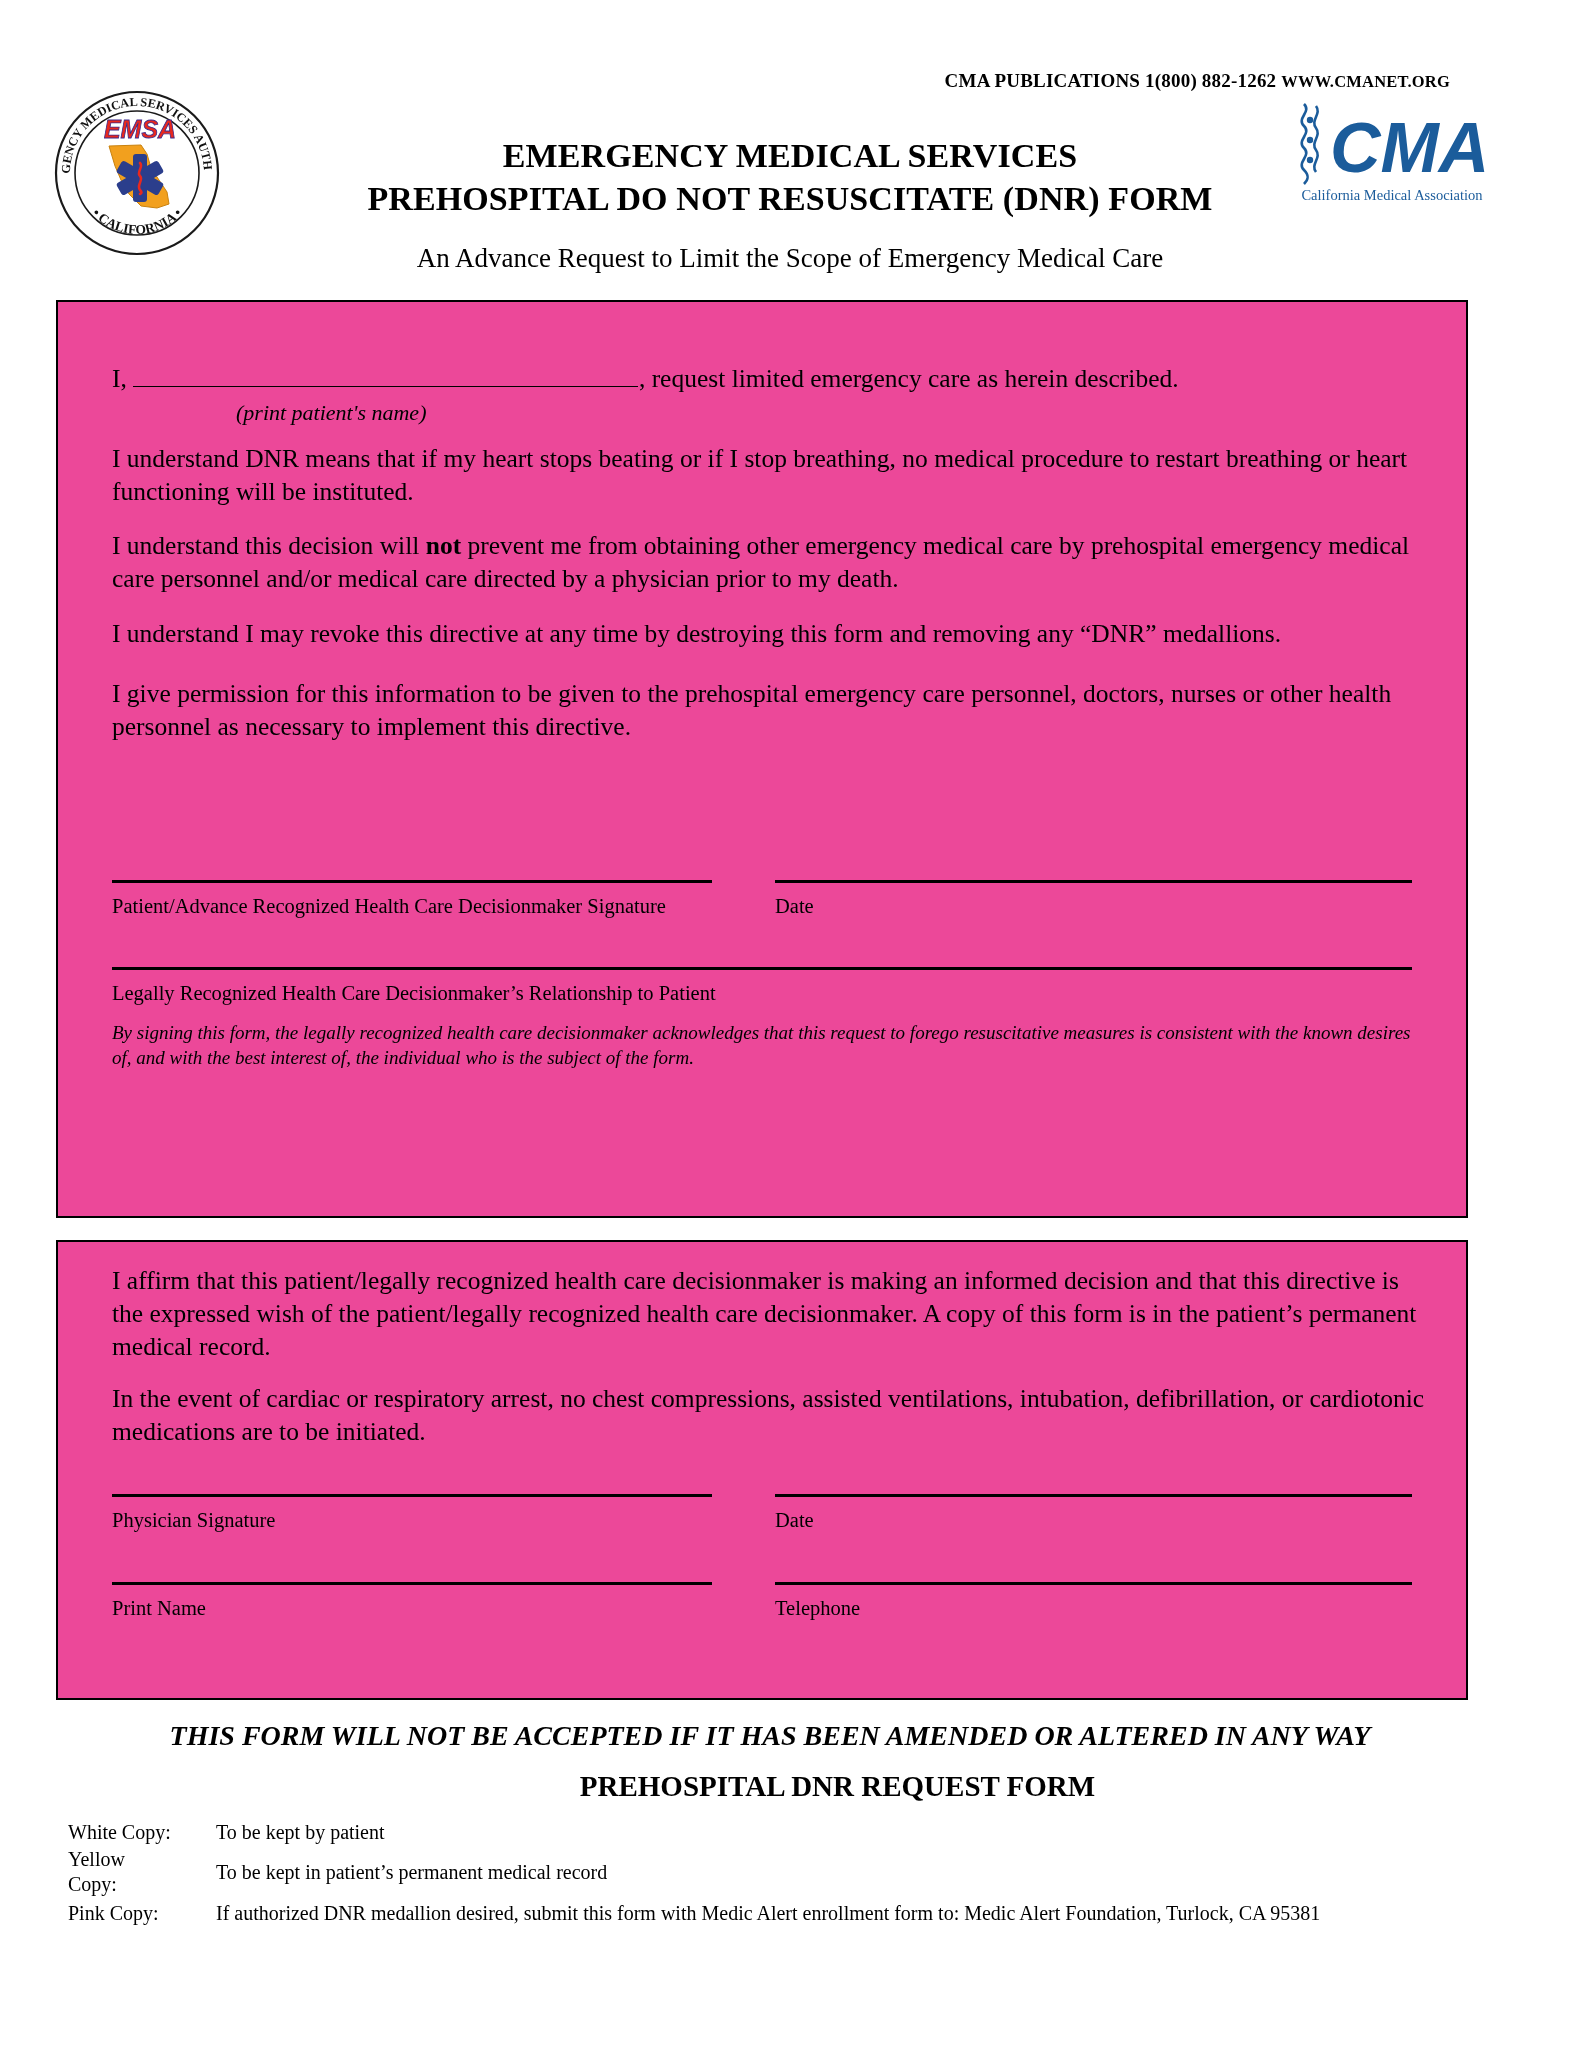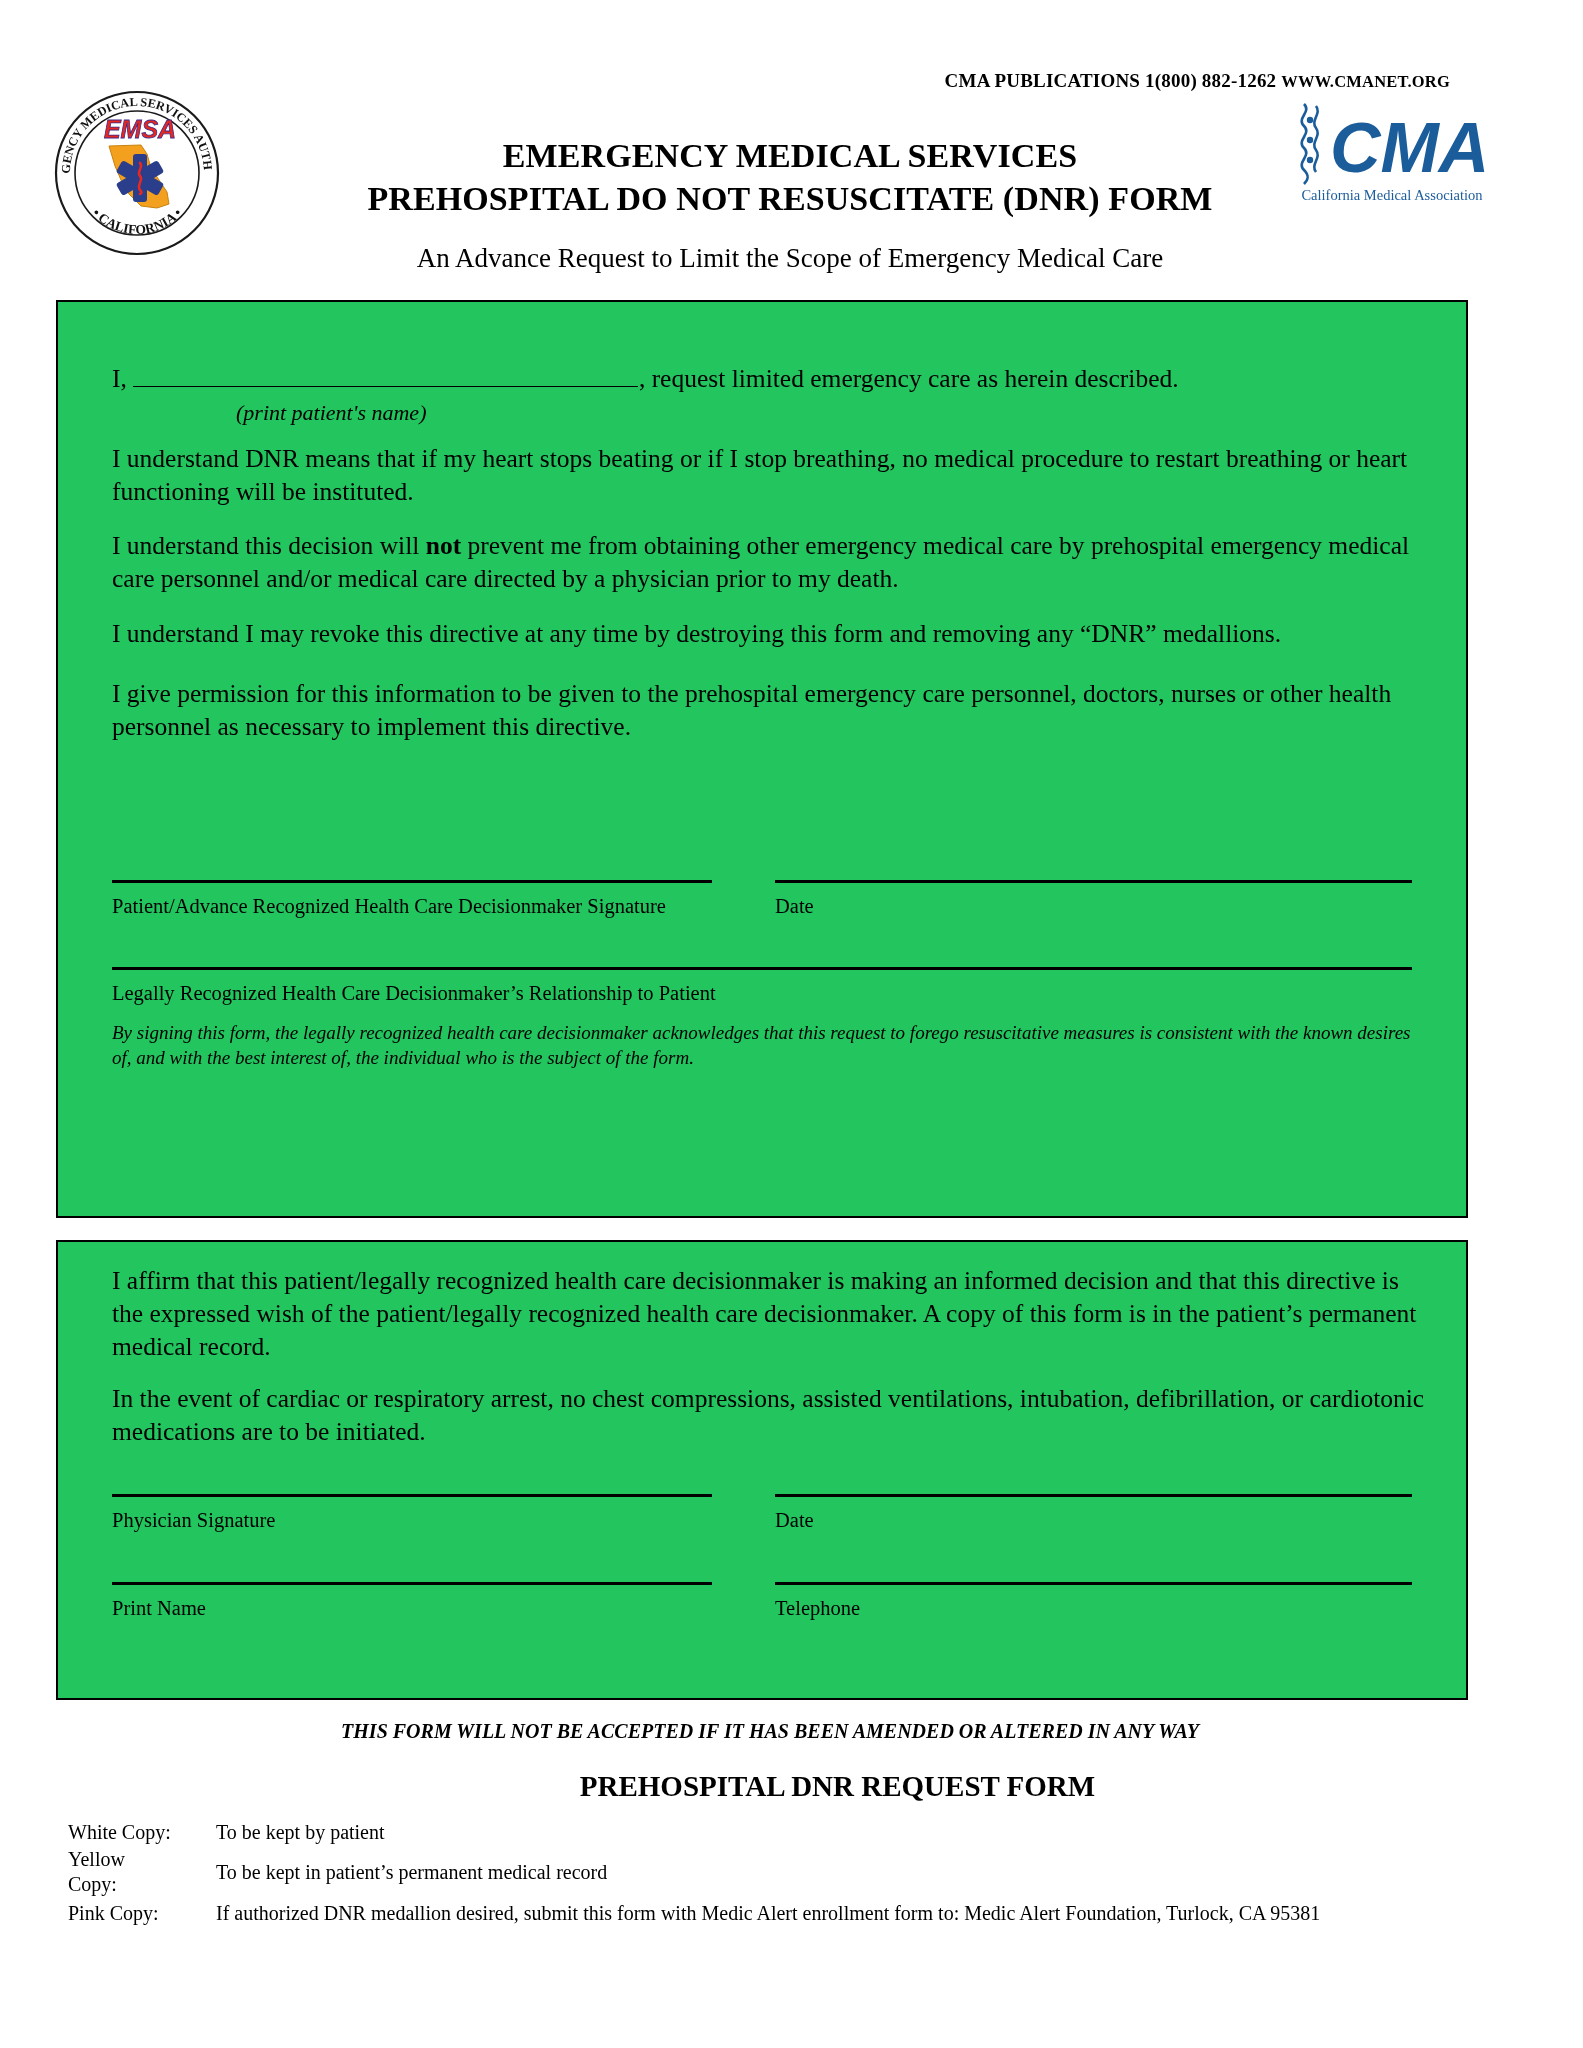--- a/index.html
+++ b/index.html
@@ -74,21 +74,21 @@
     left: 1290px;
     width: 205px;
     height: 120px;
   }
 
   
   .box {
     position: absolute;
     box-sizing: border-box;
     border: 2.5px solid #000;
-    background: #22c55e;
+    background: #ec4899;
     text-decoration: underline;
   }
   #patient-box {
     top: 300px;
     left: 56px;
     width: 1412px;
     height: 918px;
   }
   #physician-box {
     top: 1240px;
@@ -155,21 +155,21 @@
 
   
   .footer-warning {
     position: absolute;
     top: 1720px;
     left: 0;
     width: 1540px;
     text-align: center;
     font-style: italic;
     font-weight: bold;
-    font-size: 20px;
+    font-size: 28px;
   }
   .footer-title {
     position: absolute;
     top: 1770px;
     left: 0;
     width: 1583px;
     text-align: center;
     font-weight: bold;
     font-size: 29px;
     padding-left: 46px;

